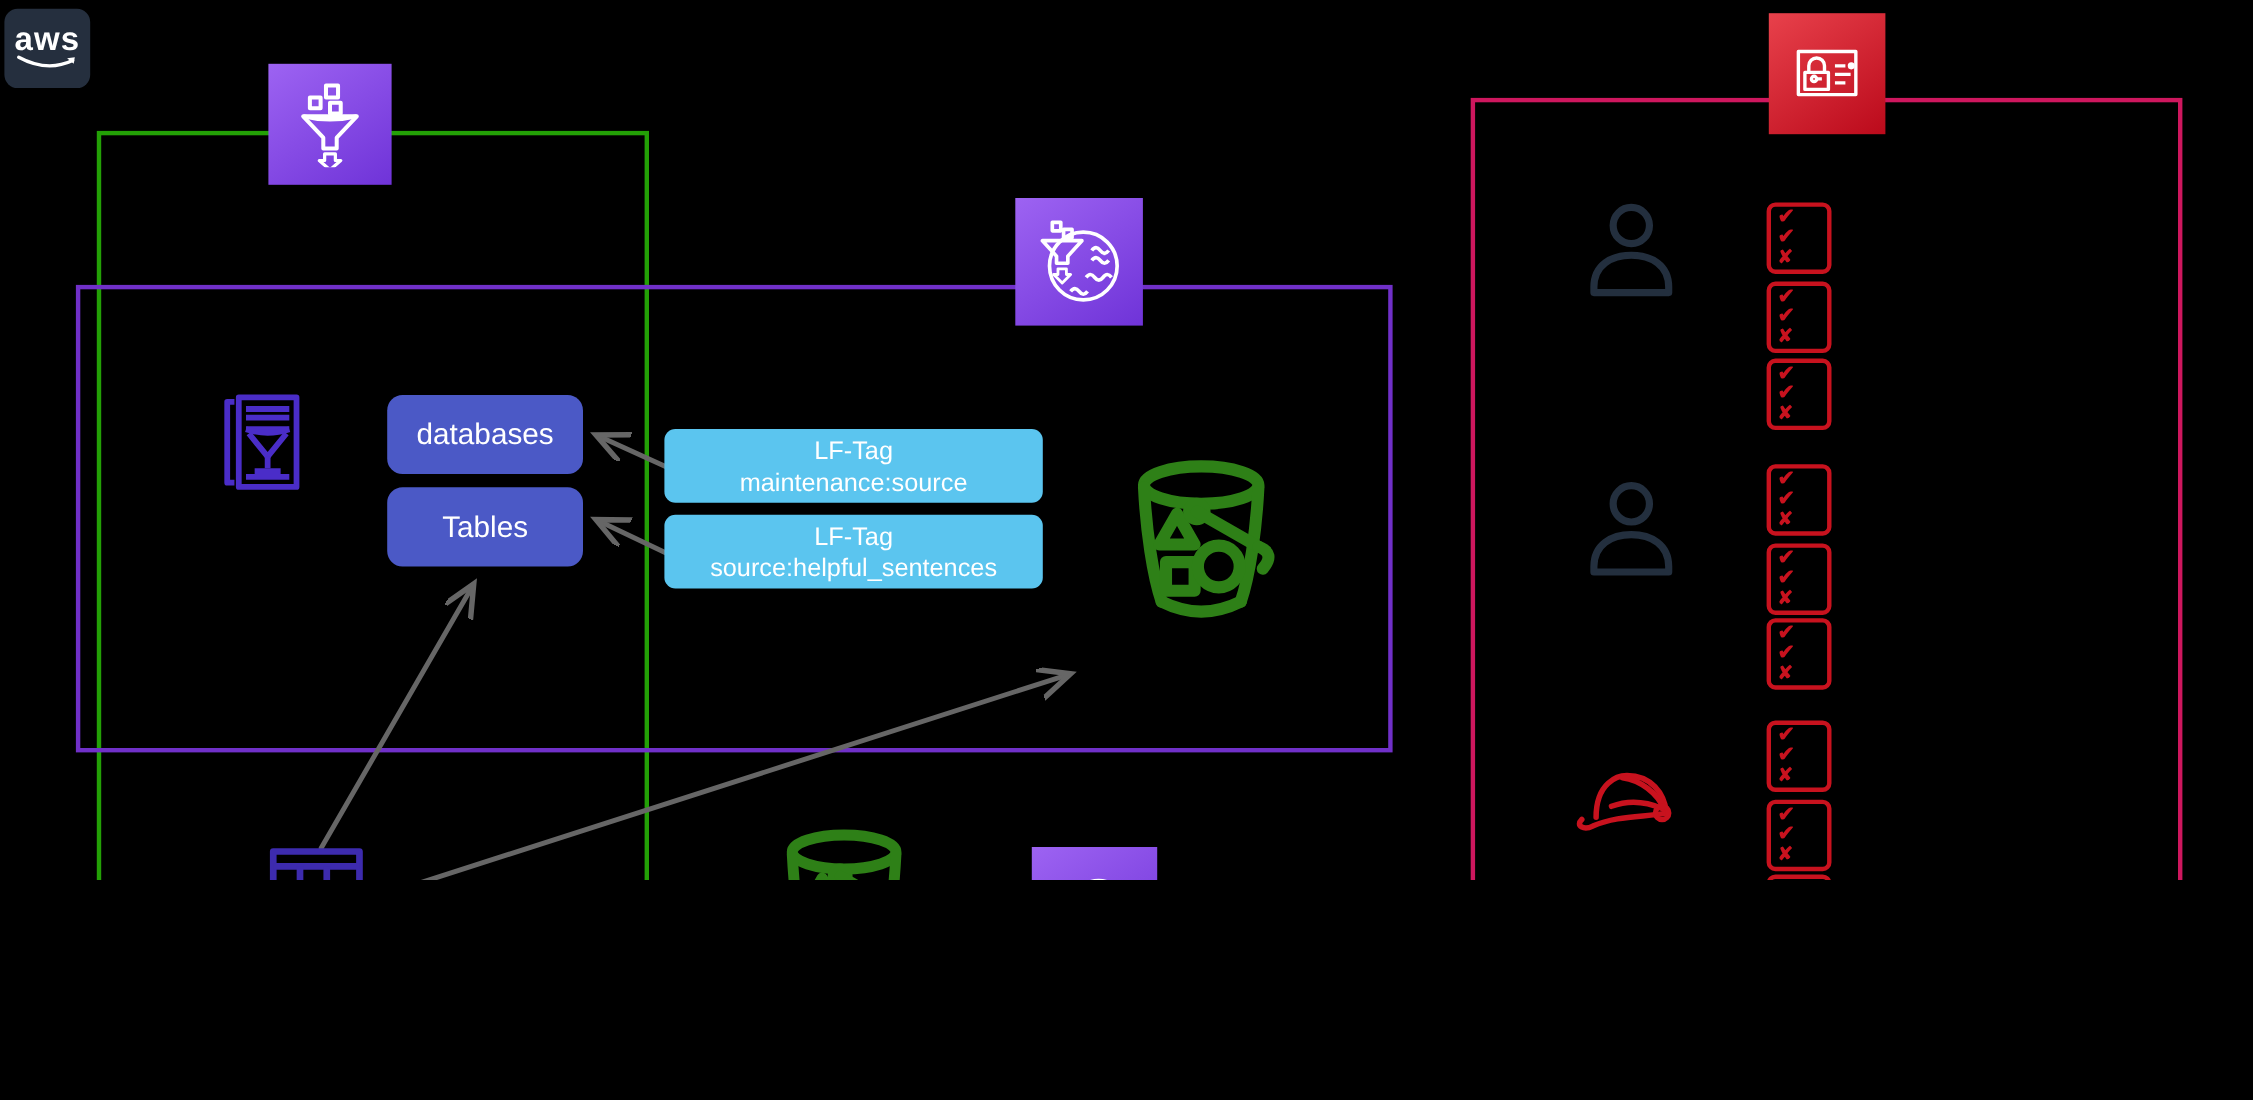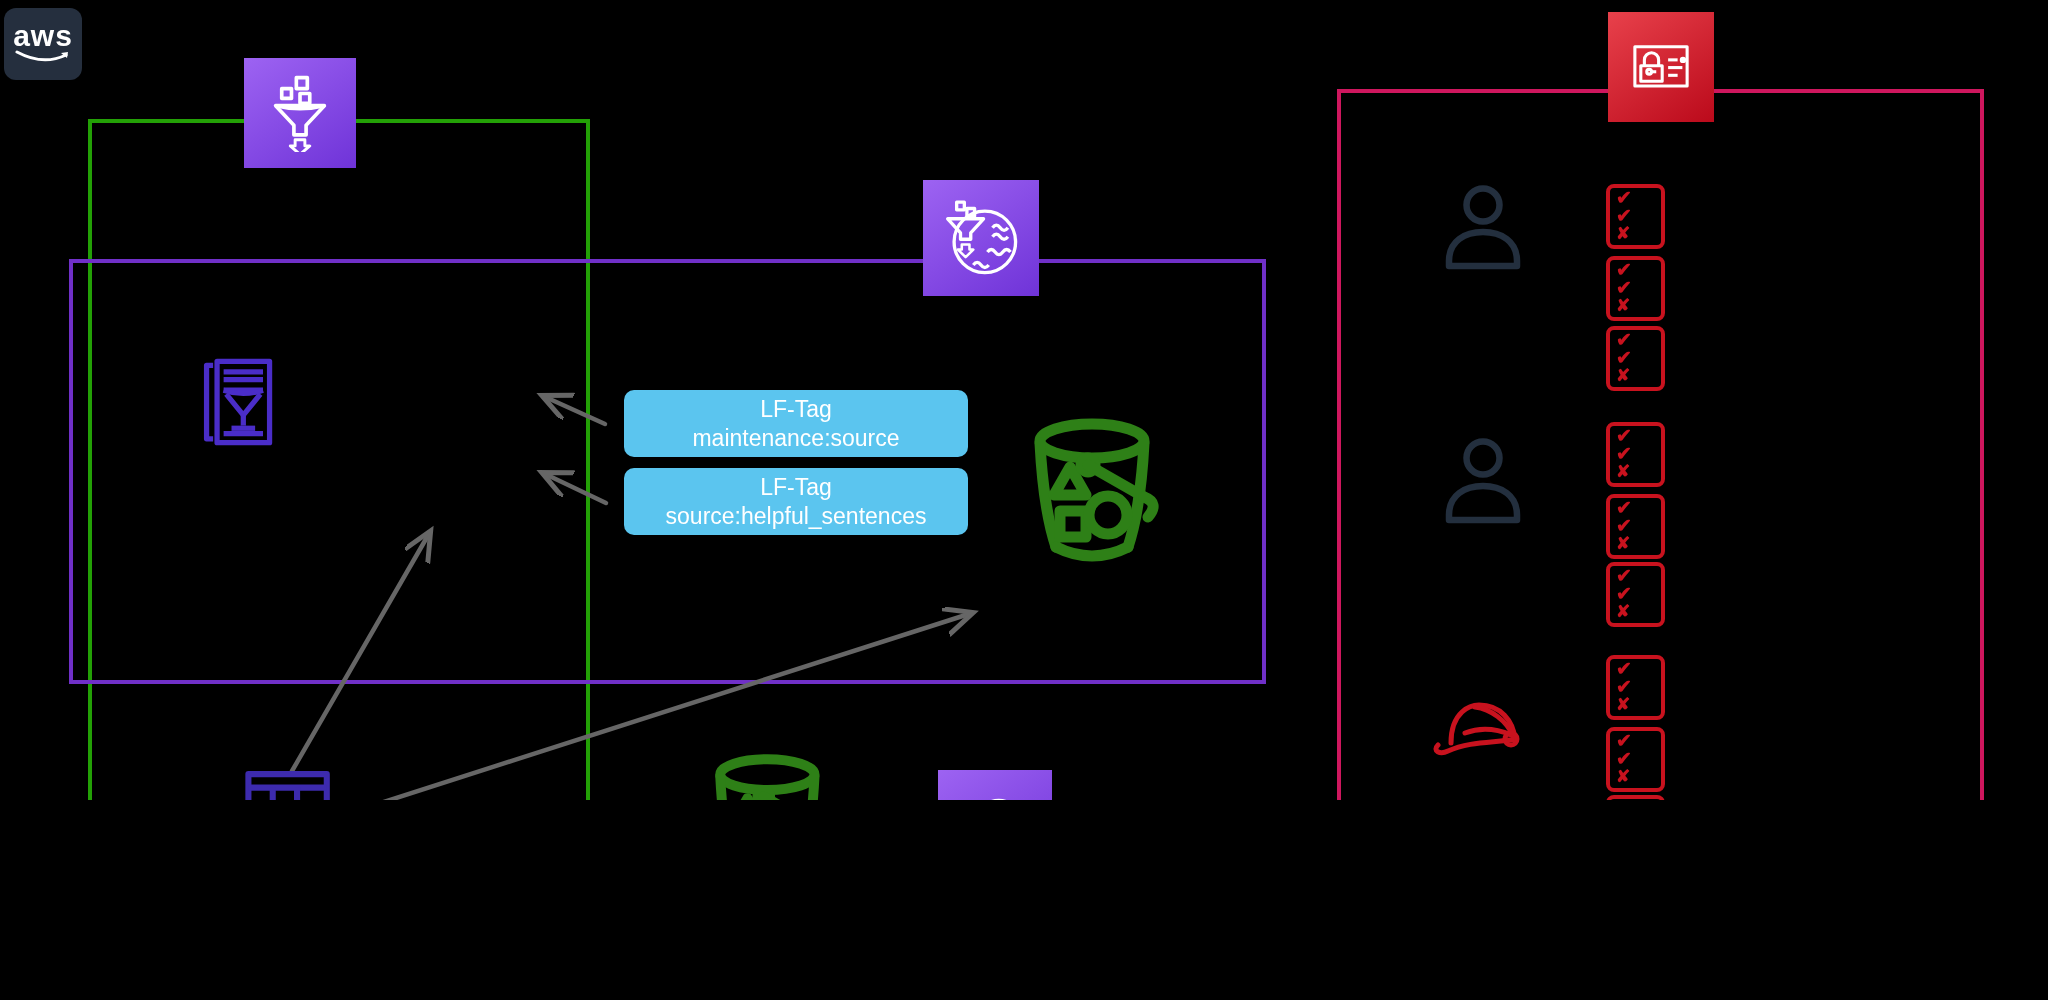--- a/index.html
+++ b/index.html
@@ -5,21 +5,21 @@
   html,body{margin:0;padding:0;background:#000;}
   #canvas{position:relative;width:2048px;height:800px;background:#000;overflow:hidden;
           font-family:"Liberation Sans", sans-serif;padding-left:11px;}
   .frame{position:absolute;z-index:1;background:transparent;}
   #arrows{position:absolute;left:0;top:0;z-index:2;}
   .tile{position:absolute;z-index:3;display:flex;align-items:center;justify-content:center;}
   .node{position:absolute;z-index:3;}
   .pill{position:absolute;z-index:4;display:flex;align-items:center;justify-content:center;
         color:#fff;border-radius:14px;}
   .pill.blue{background:#4B59C6;font-size:27px;}
-  .pill.cyan{background:#5BC5EF;border-radius:10px;font-size:23px;text-align:center;line-height:29px;flex-direction:column;margin-left:20px;}
+  .pill.cyan{background:#5BC5EF;border-radius:10px;font-size:23px;text-align:center;line-height:29px;flex-direction:column;}
   .card{position:absolute;z-index:3;width:45px;height:56px;border:4px solid #C8121E;border-radius:8px;
         left:1606px;padding:1px 0 0 6px;box-sizing:content-box;}
   .card .mk{display:block;color:#C8121E;font-weight:bold;font-size:19px;line-height:18px;}
   .card .mk.x{font-size:17px;}
   #awslogo{position:absolute;left:4px;top:8px;width:78px;height:72px;background:#252F3E;border-radius:12px;
            z-index:3;display:flex;flex-direction:column;align-items:center;justify-content:center;}
   #awslogo .t{color:#fff;font-weight:bold;font-size:30px;line-height:28px;letter-spacing:1px;}
 </style>
 </head>
 <body>
@@ -99,20 +99,26 @@
         <path d="M18,18 H48"></path>
       <path d="M18,26 H48"></path>
         <path d="M18,26 Q33,31 48,26"></path>
       <path d="M20,29 L33,45 L46,29"></path>
       <path d="M33,45 V53"></path>
         <path d="M24,55 H42"></path>
       <path d="M18,59 H48"></path>
     </svg>
   </div>
 
+  <div class="pill blue" style="left:352px;top:359px;width:178px;height:72px;">
+    <span>databases</span>
+  </div>
+  <div class="pill blue" style="left:352px;top:443px;width:178px;height:72px;">
+    <span>Tables</span>
+  </div>
 
   <div class="pill cyan" style="left:604px;top:390px;width:344px;height:67px;">
     <span>LF-Tag</span>
     <span>maintenance:source</span>
   </div>
   <div class="pill cyan" style="left:604px;top:468px;width:344px;height:67px;">
     <span>LF-Tag</span>
     <span>source:helpful_sentences</span>
   </div>
 

